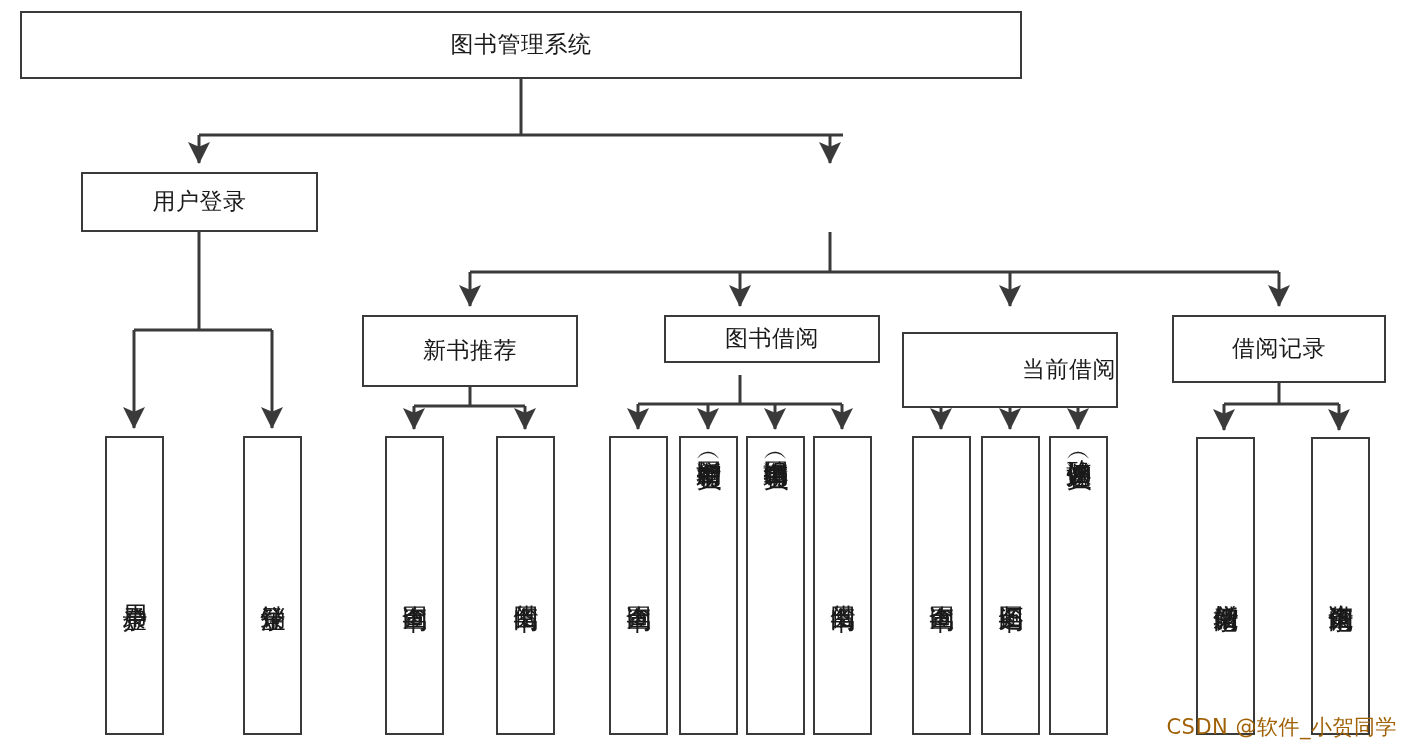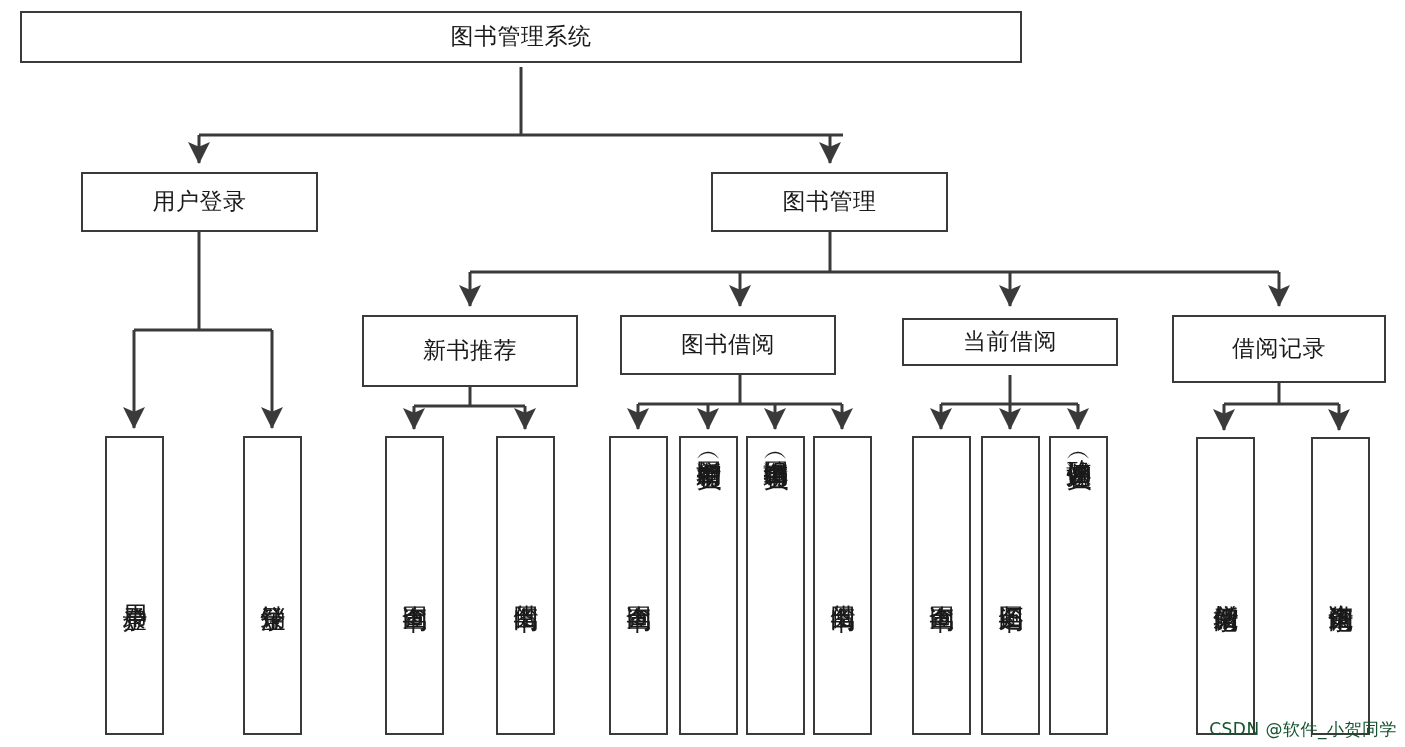--- a/index.html
+++ b/index.html
@@ -55,22 +55,22 @@
     white-space: nowrap;
   }
   .node-v.center .label {
     margin-top: auto;
     margin-bottom: auto;
   }
   .watermark {
     position: absolute;
     right: 8px;
     bottom: 6px;
-    font-size: 17px;
-    color: #14532d;
+    font-size: 21px;
+    color: #a16207;
     letter-spacing: 0.5px;
     white-space: nowrap;
   }
 </style>
 </head>
 <body>
 
 <div id="canvas">
 
   <svg id="wires" viewBox="0 0 1405 747">
@@ -116,38 +116,35 @@
       <path d="M 1010 404 L 1010 429" marker-end="url(#arrow)"></path>
       <path d="M 1078 404 L 1078 429" marker-end="url(#arrow)"></path>
 
       <path d="M 1279 375 L 1279 404"></path>
       <path d="M 1224 404 L 1339 404"></path>
       <path d="M 1224 404 L 1224 430" marker-end="url(#arrow)"></path>
       <path d="M 1339 404 L 1339 430" marker-end="url(#arrow)"></path>
     </g>
   </svg>
 
-  <div class="node node-h" style="left:20px; top:11px; width:1002px; height:52px;">
+  <div class="node node-h" style="left:20px; top:11px; width:1002px; height:68px;">
     <span class="label">图书管理系统</span>
   </div>
 
   <div class="node node-h" style="left:81px; top:172px; width:237px; height:60px;">
     <span class="label">用户登录</span>
   </div>
-  <div class="node node-h" style="left:711px; top:172px; width:237px; height:60px;">
-    <span class="label">图书管理</span>
-  </div>
 
   <div class="node node-h" style="left:362px; top:315px; width:216px; height:72px;">
     <span class="label">新书推荐</span>
   </div>
-  <div class="node node-h" style="left:620px; top:315px; width:216px; height:60px;">
+  <div class="node node-h" style="left:664px; top:315px; width:216px; height:48px;">
     <span class="label">图书借阅</span>
   </div>
-  <div class="node node-h" style="left:902px; top:318px; width:216px; height:48px;">
+  <div class="node node-h" style="left:902px; top:332px; width:216px; height:76px;justify-content:flex-end;">
     <span class="label">当前借阅</span>
   </div>
   <div class="node node-h" style="left:1172px; top:315px; width:214px; height:68px;">
     <span class="label">借阅记录</span>
   </div>
 
   <div class="node node-v center" style="left:105px; top:436px; width:59px; height:299px;">
     <span class="label">用户登录</span>
   </div>
   <div class="node node-v center" style="left:243px; top:436px; width:59px; height:299px;">

